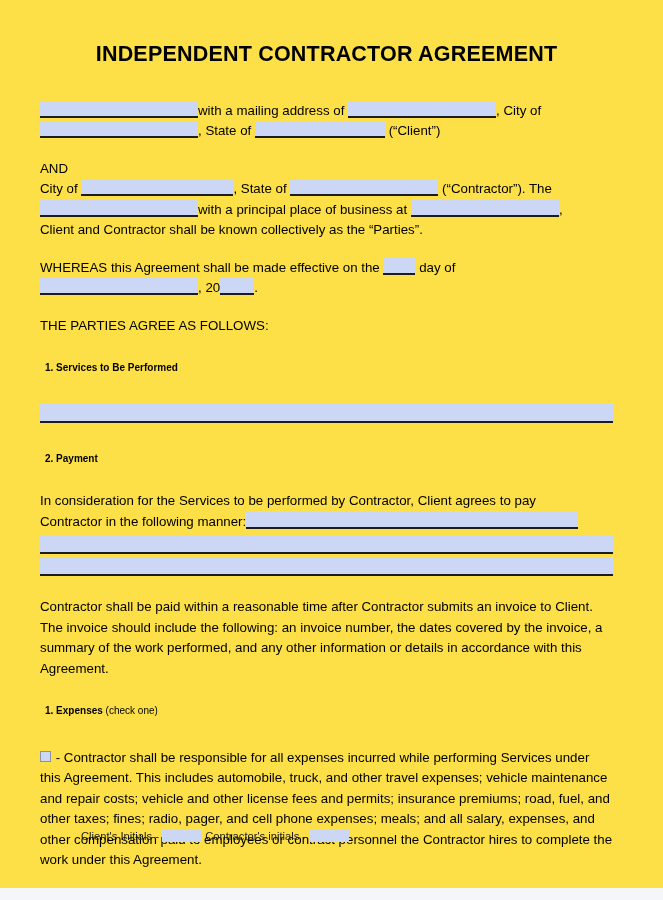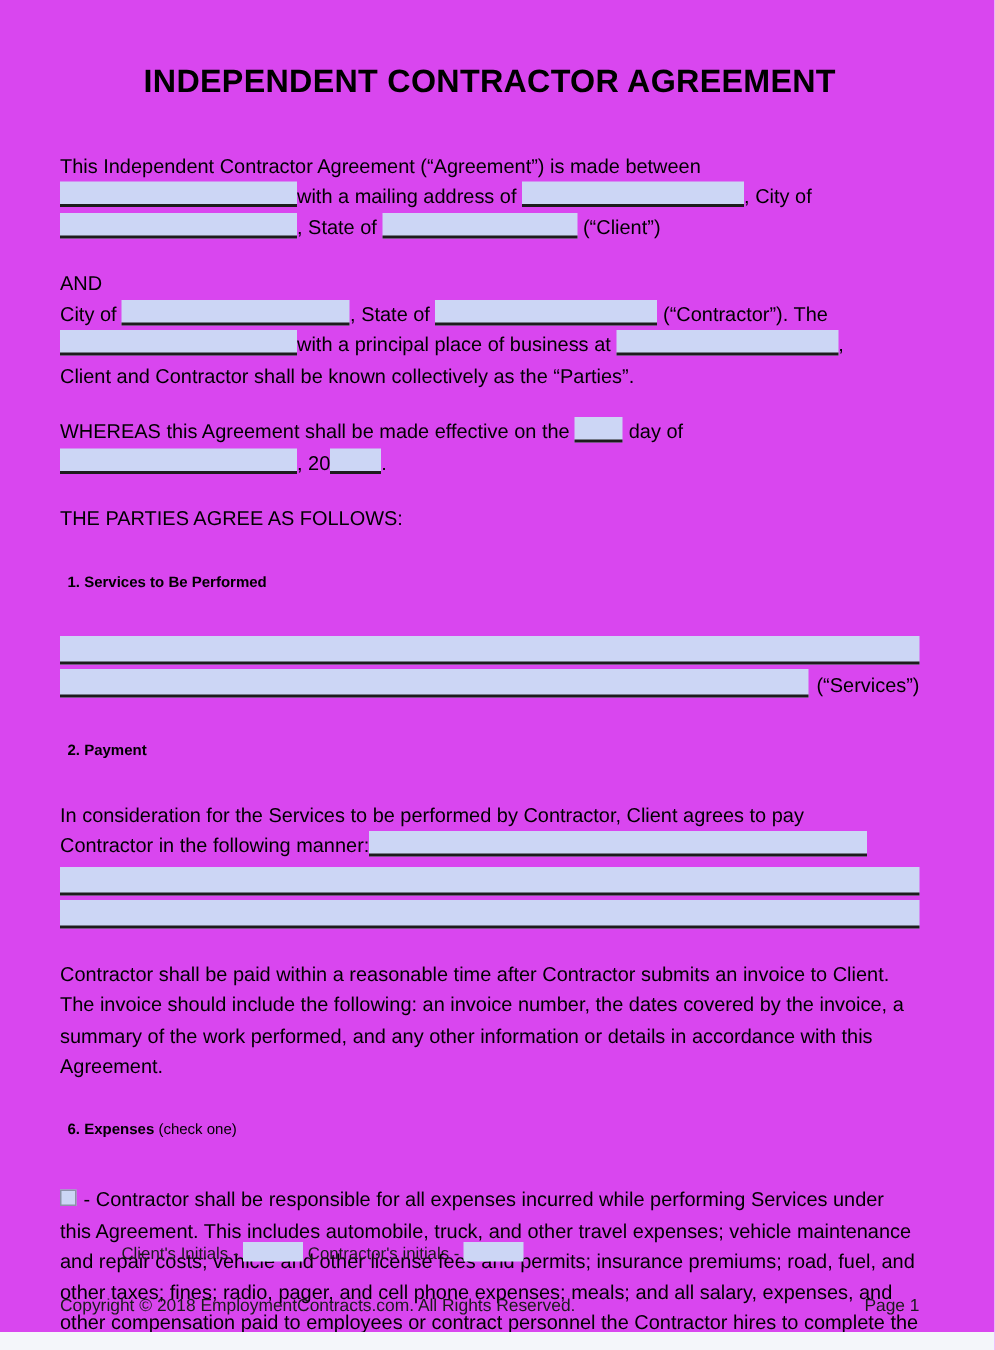--- a/index.html
+++ b/index.html
@@ -13,21 +13,21 @@
     font-family: "Liberation Sans", sans-serif;
     color: #000000;
     position: relative;
     overflow: hidden;
   }
   .page {
     position: absolute;
     left: 0; top: 0;
     width: 663px;
     height: 900px;
-    background: #d946ef;
+    background: #fde047;
     box-sizing: border-box;
   }
   .bottom-band {
     position: absolute;
     left: 0;
     bottom: 0;
     width: 663px;
     height: 12px;
     background: #f4f6fa;
   }
@@ -143,21 +143,20 @@
 
 <div class="page">
 
   <div class="content">
 
     <h1 class="doc-title">INDEPENDENT CONTRACTOR AGREEMENT</h1>
 
     <div class="gap-lg"></div>
     <div class="gap-sm"></div>
 
-    <p class="para">This Independent Contractor Agreement (“Agreement”) is made between</p>
 
     <p class="para">
       <span class="blank" style="width:158px"></span><span>with a mailing address of</span>
       <span class="blank" style="width:148px"></span><span>, City of</span>
     </p>
 
     <p class="para">
       <span class="blank" style="width:158px"></span><span>, State of</span>
       <span class="blank" style="width:130px"></span>
       <span>(“Client”)</span>
@@ -196,24 +195,20 @@
 
     <p class="para">THE PARTIES AGREE AS FOLLOWS:</p>
 
     <div class="gap-md"></div>
 
     <p class="sec-head">1. Services to Be Performed</p>
 
     <div class="gap-md"></div>
 
     <div class="blank-row"></div>
-    <div class="services-last">
-      <div class="blank-row"></div>
-      <span class="tail">(“Services”)</span>
-    </div>
 
     <div class="gap-lg"></div>
 
     <p class="sec-head">2. Payment</p>
 
     <div class="gap-md"></div>
 
     <p class="para">In consideration for the Services to be performed by Contractor, Client agrees to pay</p>
     <p class="para">
       <span>Contractor in the following manner:</span><span class="blank" style="width:332px"></span>
@@ -221,41 +216,37 @@
     <div class="blank-row"></div>
     <div class="blank-row"></div>
 
     <div class="gap-lg"></div>
 
     <p class="para">Contractor shall be paid within a reasonable time after Contractor submits an invoice to Client. The invoice should include the following: an invoice number, the dates covered by the invoice, a summary of the work performed, and any other information or details in accordance with this Agreement.</p>
 
     <div class="gap-md"></div>
 
     <p class="sec-head">
-      <span>6. Expenses</span>
+      <span>1. Expenses</span>
       <span class="normal">(check one)</span>
     </p>
 
     <div class="gap-lg"></div>
 
     <p class="para">
       <span class="checkbox"></span>
       <span>-</span>
       <span>Contractor shall be responsible for all expenses incurred while performing Services under this Agreement. This includes automobile, truck, and other travel expenses; vehicle maintenance and repair costs; vehicle and other license fees and permits; insurance premiums; road, fuel, and other taxes; fines; radio, pager, and cell phone expenses; meals; and all salary, expenses, and other compensation paid to employees or contract personnel the Contractor hires to complete the work under this Agreement.</span>
     </p>
 
   </div>
 
   <div class="footer">
     <div class="initials-line">
       <span>Client's Initials -</span>
       <span class="blank nounderline" style="width:40px"></span>
       <span>Contractor's initials -</span>
       <span class="blank nounderline" style="width:40px"></span>
     </div>
-    <div class="copyright-line">
-      <span>Copyright © 2018 EmploymentContracts.com. All Rights Reserved.</span>
-      <span>Page 1</span>
-    </div>
   </div>
 
   <div class="bottom-band"></div>
 </div>
 
 </body></html>

